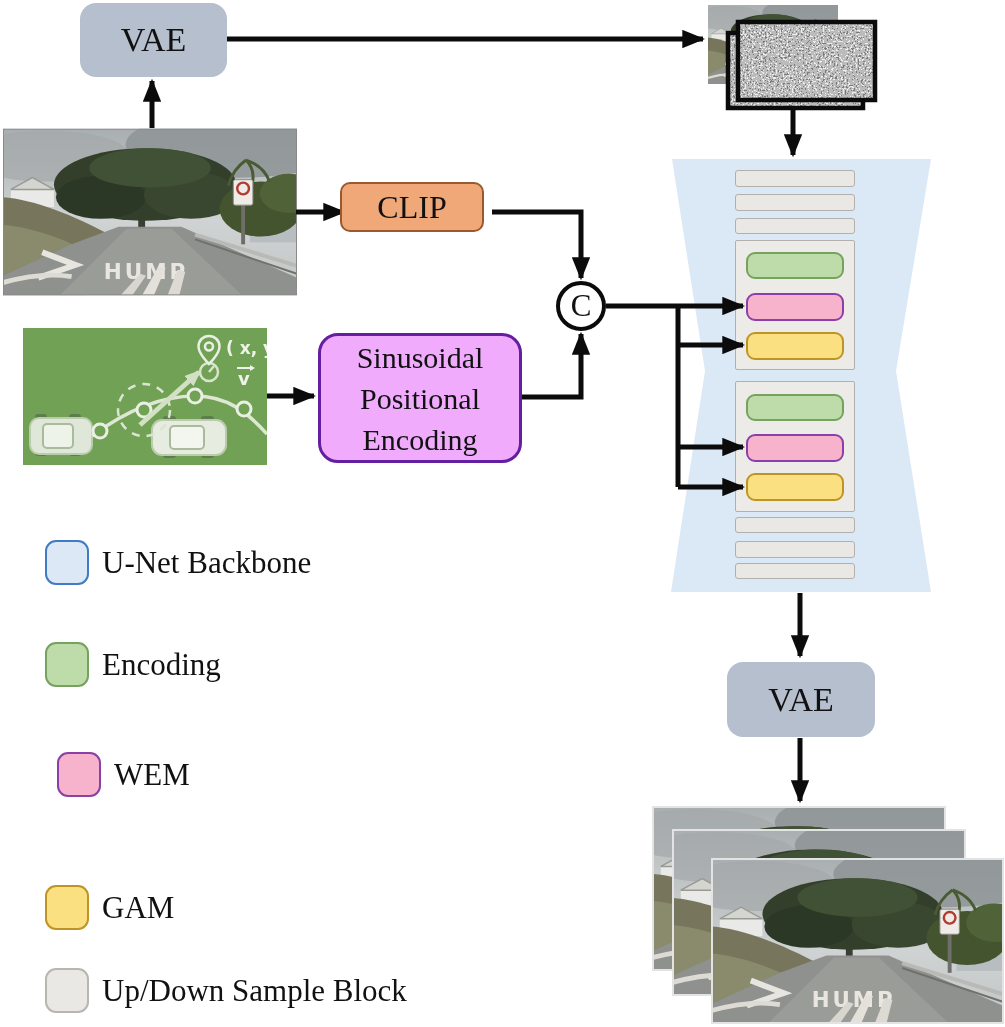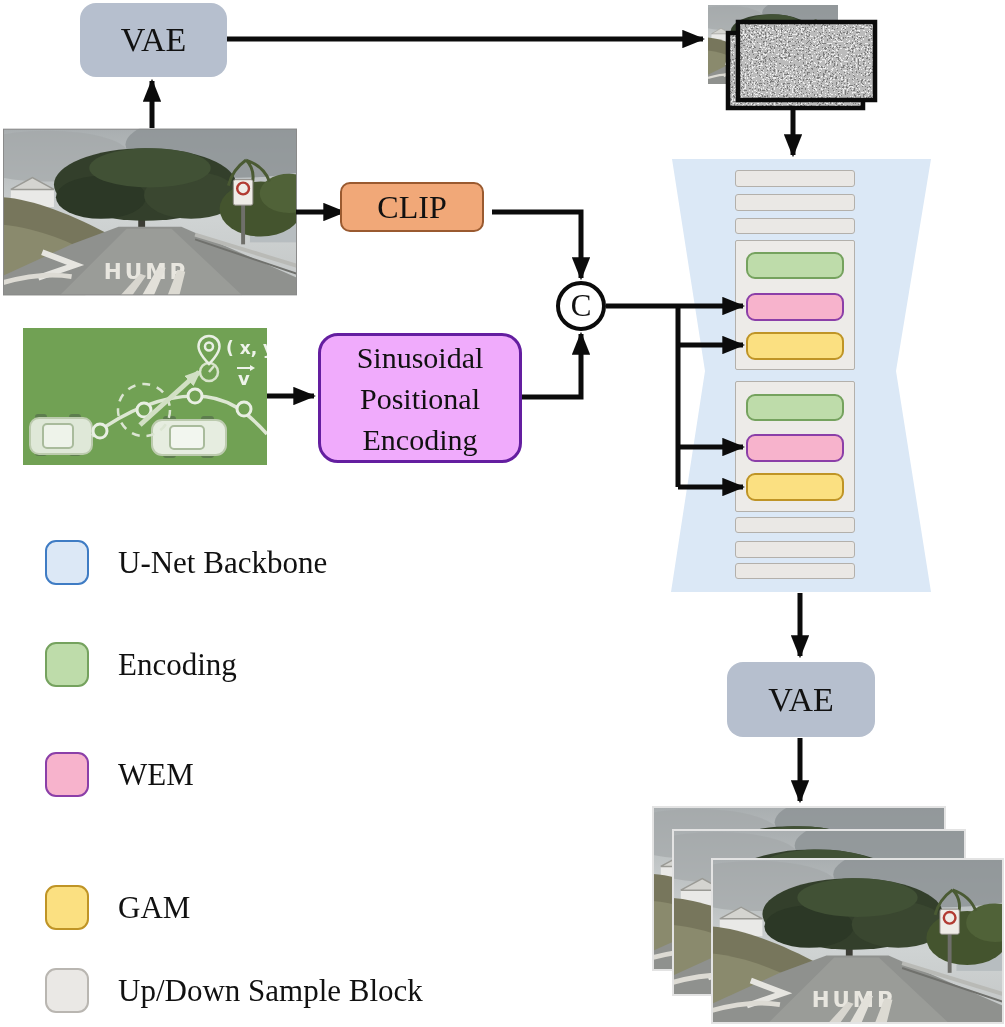--- a/index.html
+++ b/index.html
@@ -26,24 +26,24 @@
   .ds16{height:16px;}
   .stage{border:1px solid;border-radius:2px;width:120px;}
   .stage1{height:130px;padding:11px 10px 0 10px;}
   .stage2{height:131px;padding:12px 10px 0 10px;}
   .cblk{height:28px;border:2px solid;border-radius:9px;width:98px;}
   .cblk.h27{height:27px;}
   .mb5{margin-bottom:5px;} .mb6{margin-bottom:6px;} .mb7{margin-bottom:7px;}
   .mb8{margin-bottom:8px;} .mb11{margin-bottom:11px;} .mb13{margin-bottom:13px;} .mb14{margin-bottom:14px;}
 
   
-  .lg-row{position:absolute;left:45px;display:flex;align-items:center;gap:29px;z-index:3;}
+  .lg-row{position:absolute;left:45px;display:flex;align-items:center;gap:13px;z-index:3;}
   .lg-swatch{width:44px;height:45px;border:2.5px solid;border-radius:11px;box-sizing:border-box;flex:0 0 auto;}
   .lg-label{font-size:31px;white-space:nowrap;}
-  .lg1{top:540px;} .lg2{top:642px;} .lg3{top:752px;} .lg4{top:861px;margin-top:24px;} .lg5{top:968px;}
+  .lg1{top:540px;} .lg2{top:642px;} .lg3{top:752px;margin-left:12px;} .lg4{top:861px;margin-top:24px;} .lg5{top:968px;}
 
   .img-svg{position:absolute;z-index:3;}
 </style>
 </head>
 <body>
 
 <div id="canvas">
 
   <svg style="position:absolute;width:0;height:0" aria-hidden="true">
     <defs>

